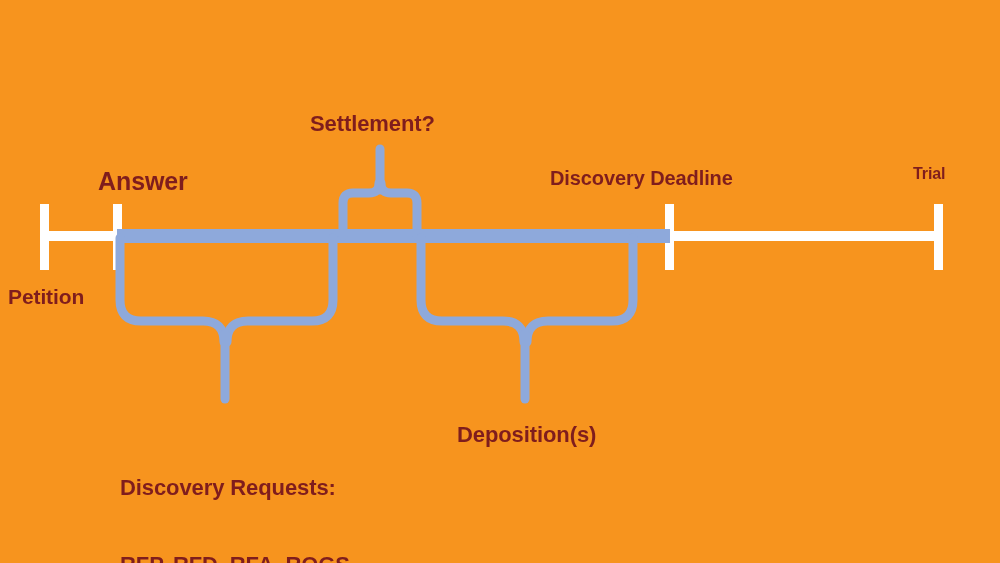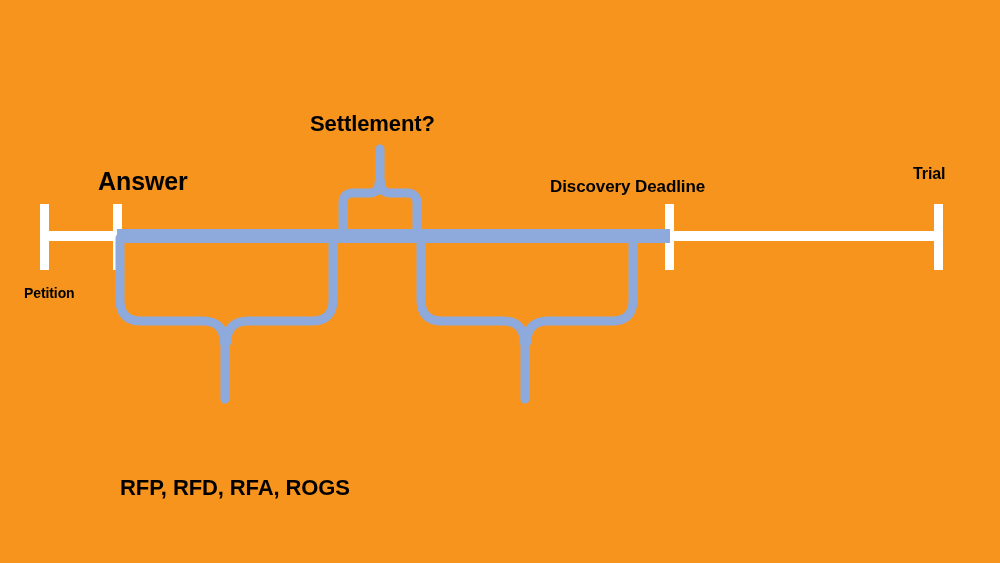--- a/index.html
+++ b/index.html
@@ -18,31 +18,31 @@
     height: 563px;
     background: #F7941E;
   }
   #stage svg {
     position: absolute;
     left: 0;
     top: 0;
   }
   .lbl {
     position: absolute;
-    color: #000000;
+    color: #7f1d1d;
     font-weight: bold;
     font-family: "Liberation Sans", sans-serif;
     white-space: pre;
     line-height: 1.16;
     letter-spacing: -0.1px;
   }
-  .lbl-petition  { left: 24px;   top: 285px; font-size: 14px; }
+  .lbl-petition  { left: 8px;   top: 285px; font-size: 21px; }
   .lbl-answer    { left: 98px;  top: 167px; font-size: 25px; }
   .lbl-settle    { left: 310px; top: 111px; font-size: 22px; }
-  .lbl-discdead  { left: 550px; top: 177px; font-size: 17px; }
+  .lbl-discdead  { left: 550px; top: 167px; font-size: 20px; }
   .lbl-trial     { left: 913px; top: 165px; font-size: 16px; }
   .lbl-discreq   { left: 120px; top: 424px; font-size: 22px; }
   .lbl-depo      { left: 457px; top: 422px; font-size: 22px; }
 </style>
 </head>
 <body>
 
 <div id="stage">
 
   <svg width="1000" height="563" viewBox="0 0 1000 563">
@@ -119,17 +119,19 @@
 
   <div class="lbl lbl-answer">Answer</div>
 
   <div class="lbl lbl-settle">Settlement?</div>
 
   <div class="lbl lbl-discdead">Discovery Deadline</div>
 
   <div class="lbl lbl-trial">Trial</div>
 
   <div class="lbl lbl-discreq">
+    <div>Discovery Requests:</div>
     <div>RFP, RFD, RFA, ROGS</div>
   </div>
 
+  <div class="lbl lbl-depo">Deposition(s)</div>
 
 </div>
 
 </body></html>

